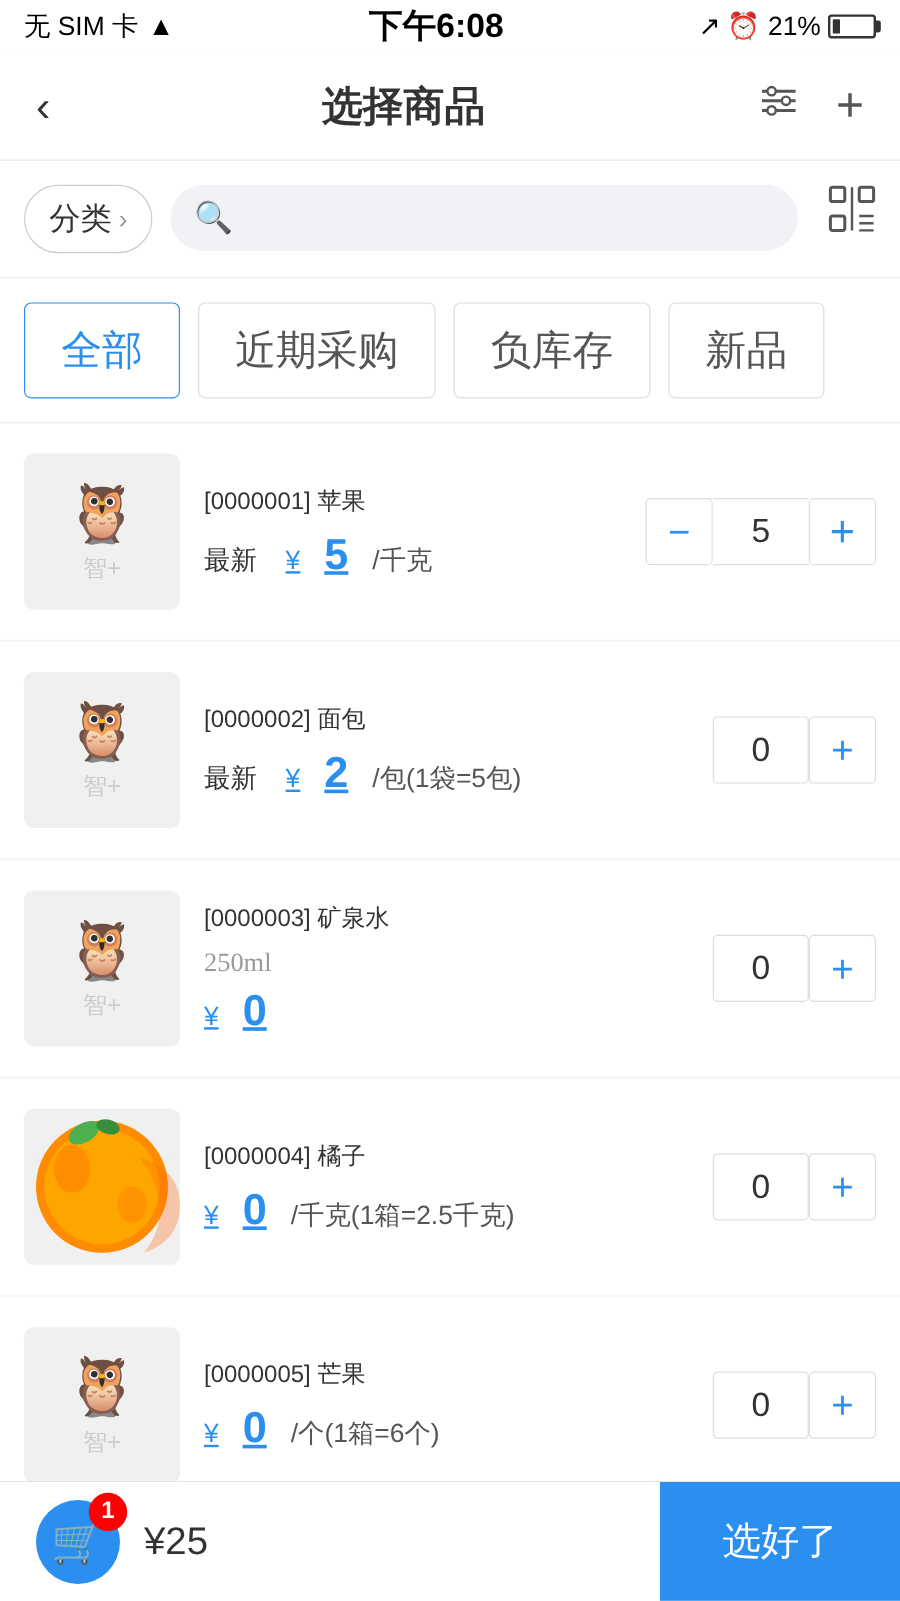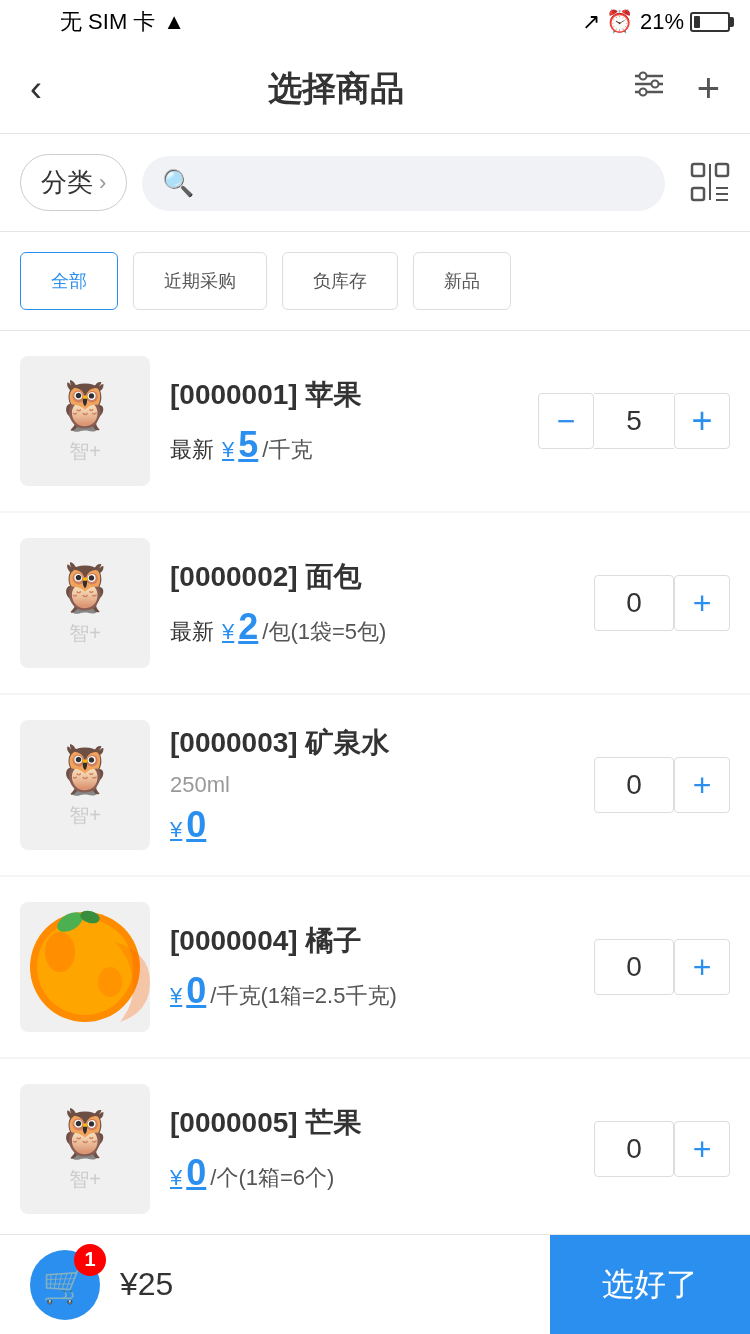--- a/index.html
+++ b/index.html
@@ -15,21 +15,21 @@
     .status-bar {
       height: 44px;
       background: #fff;
       display: flex;
       align-items: center;
       justify-content: space-between;
       padding: 0 20px;
       font-size: 24px;
       font-weight: 500;
     }
-    .status-left { display: flex; align-items: center; gap: 8px; font-size: 22px; margin-left: 40px; }
+    .status-left { display: flex; align-items: center; gap: 8px; font-size: 22px; }
     .status-center { font-size: 28px; font-weight: 600; }
     .status-right { display: flex; align-items: center; gap: 6px; font-size: 22px; }
     .battery {
       display: inline-flex; align-items: center;
       border: 2px solid #333; border-radius: 3px;
       width: 40px; height: 20px; padding: 2px; position: relative;
     }
     .battery::after {
       content: '';
       position: absolute; right: -6px; top: 50%; transform: translateY(-50%);
@@ -50,21 +50,21 @@
     .nav-back { font-size: 36px; color: #333; cursor: pointer; }
     .nav-title { font-size: 34px; font-weight: 700; color: #333; }
     .nav-actions { display: flex; gap: 30px; align-items: center; }
     .nav-icon { font-size: 36px; color: #555; cursor: pointer; }
 
     
     .filter-row {
       background: #fff;
       padding: 20px 20px;
       display: flex;
-      align-items: flex-end;
+      align-items: flex-start;
       gap: 15px;
       border-bottom: 1px solid #e5e5e5;
     }
     .category-btn {
       display: flex; align-items: center; gap: 6px;
       border: 1px solid #ccc; border-radius: 30px;
       padding: 10px 20px;
       font-size: 26px; color: #333; white-space: nowrap;
       background: #fff; cursor: pointer;
     }
@@ -84,21 +84,21 @@
 
     
     .tab-row {
       background: #fff;
       padding: 20px 20px 0;
       display: flex; gap: 0;
       border-bottom: 1px solid #e5e5e5;
     }
     .tab-btn {
       padding: 16px 30px;
-      font-size: 18px; color: #555;
+      font-size: 34px; color: #555;
       border: 1px solid #ddd; border-radius: 6px;
       margin-right: 15px; margin-bottom: 20px;
       background: #fff; cursor: pointer;
     }
     .tab-btn.active {
       color: #2b8fef; border-color: #2b8fef; background: #fff;
     }
 
     
     .product-list { background: #f5f5f5; }
@@ -117,25 +117,25 @@
       overflow: hidden; flex-shrink: 0;
     }
     .owl-placeholder {
       display: flex; flex-direction: column; align-items: center; justify-content: center;
       width: 100%; height: 100%;
     }
     .owl-icon { font-size: 48px; color: #ccc; }
     .owl-text { font-size: 20px; color: #ccc; margin-top: 4px; }
 
     .product-info { flex: 1; }
-    .product-name { font-size: 28px; color: #333; font-weight: 700; margin-bottom: 10px; }
-    .product-spec { font-size: 22px; color: #999; margin-bottom: 6px; }
+    .product-name { font-size: 20px; color: #333; font-weight: 400; margin-bottom: 10px; }
+    .product-spec { font-size: 22px; color: #999; margin-bottom: 6px; font-family: Liberation Serif, serif; }
     .product-price {
       font-size: 24px; color: #333;
-      display: flex; align-items: baseline; gap: 4px;
+      display: flex; align-items: baseline; gap: 20px;
     }
     .price-symbol { font-size: 22px; color: #2b8fef; text-decoration: underline; }
     .price-value { font-size: 36px; color: #2b8fef; font-weight: 600; text-decoration: underline; }
     .price-unit { font-size: 22px; color: #555; }
     .price-label { font-size: 22px; color: #333; margin-right: 4px; }
 
     .qty-control {
       display: flex; align-items: center; gap: 0;
       flex-shrink: 0;
     }
@@ -199,20 +199,21 @@
     }
   </style>
 </head>
 <body>
 
 <div class="status-bar">
   <div class="status-left">
     <span>无 SIM 卡</span>
     <span>▲</span>
   </div>
+  <div class="status-center">下午6:08</div>
   <div class="status-right">
     <span>↗</span>
     <span>⏰</span>
     <span>21%</span>
     <div class="battery">
       <div class="battery-fill"></div>
     </div>
   </div>
 </div>
 

